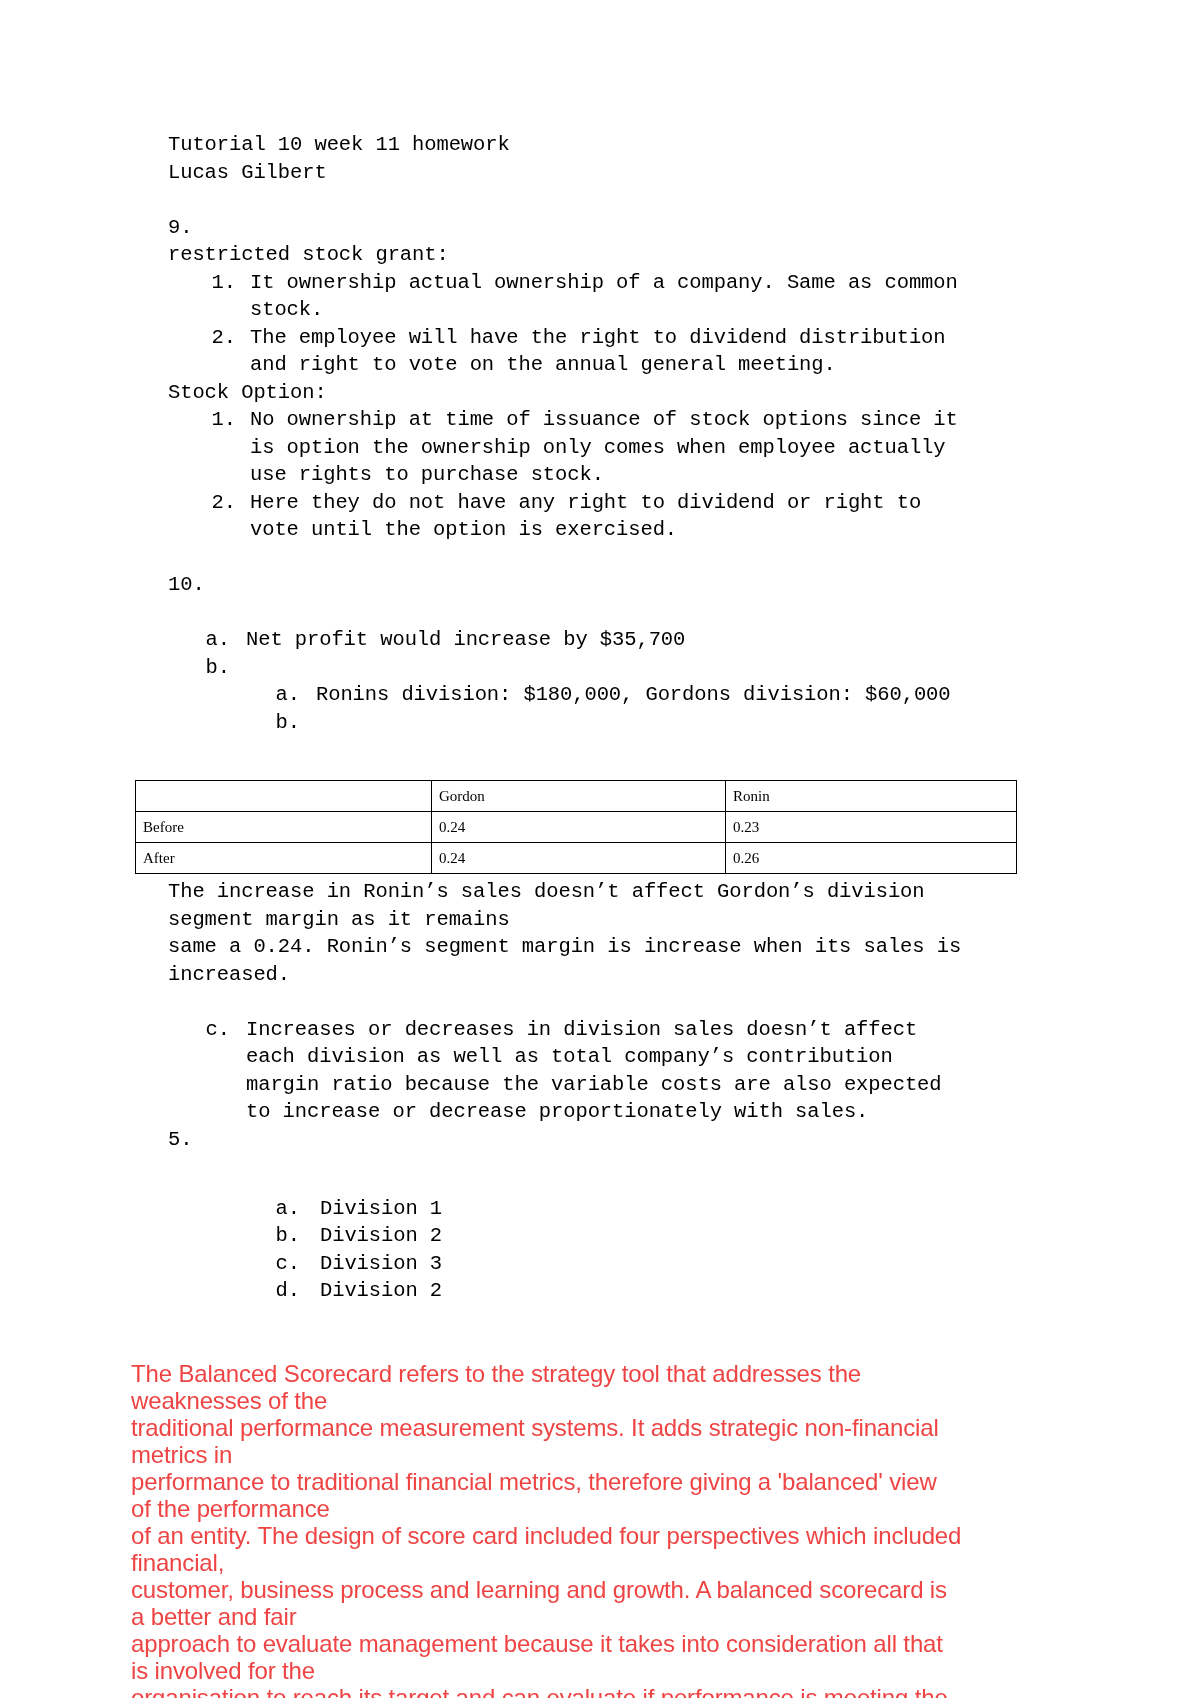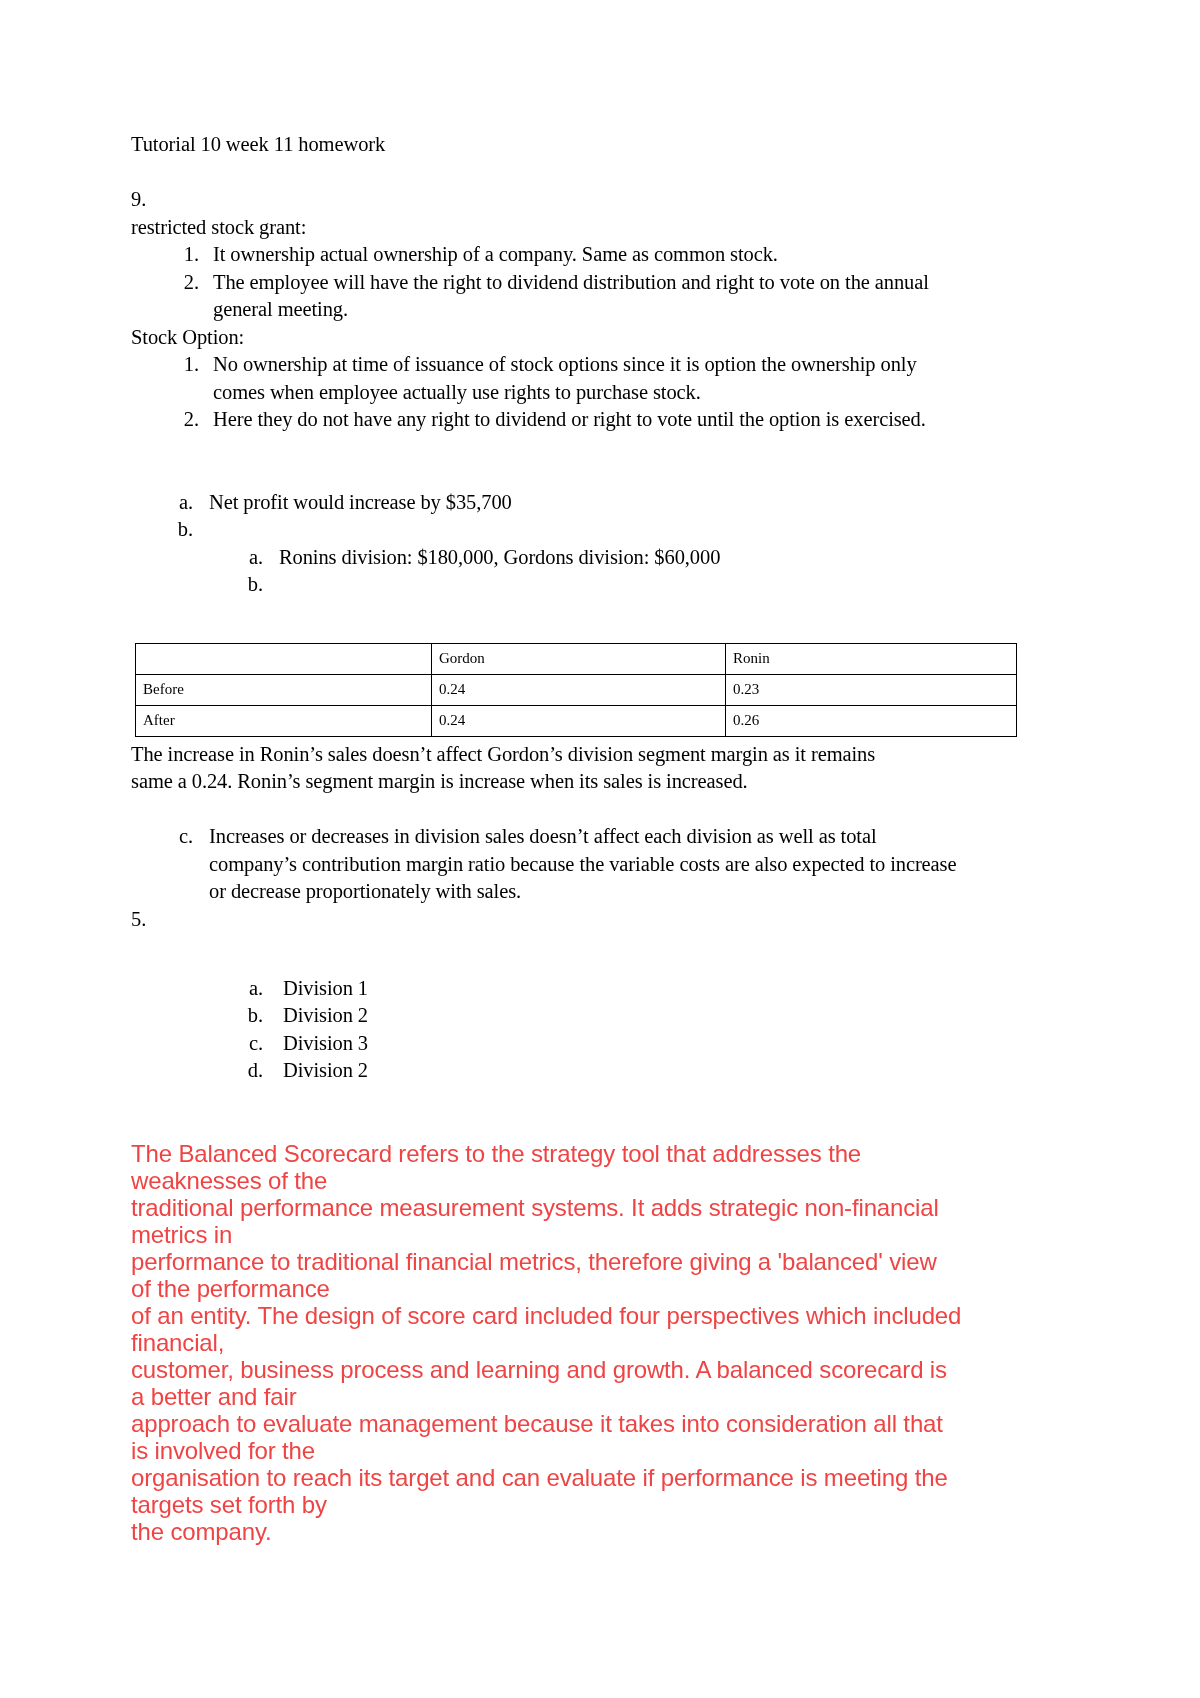--- a/index.html
+++ b/index.html
@@ -18,25 +18,26 @@
   .page {
     position: relative;
     width: 1200px;
     height: 1698px;
     box-sizing: border-box;
     padding: 131px 238px 0 131px;
   }
 
   
   .doc-text {
-    font-family: Liberation Serif, serif;
+    font-family: Liberation Mono, monospace;
     font-size: 20.5px;
     line-height: 27.5px;
     font-stretch: condensed;
     letter-spacing: -0.1px;
+    margin-left: 37px;
   }
 
   .line {
     white-space: pre-wrap;
   }
 
   .blank-line {
     height: 27.5px;
   }
   .blank-line-sm {
@@ -126,20 +127,21 @@
   }
   .scorecard .line { white-space: pre-wrap; }
 </style>
 </head>
 <body>
 
 <div class="page">
 
   <div class="doc-text">
     <div class="line">Tutorial 10 week 11 homework</div>
+    <div class="line">Lucas Gilbert</div>
   </div>
 
   <div class="blank-line"></div>
 
   <div class="doc-text">
     <div class="line">9.</div>
     <div class="line">restricted stock grant:</div>
 
     <ul class="olist lvl1">
       <li>
@@ -170,20 +172,21 @@
           <span class="marker">2.</span>
           <span class="li-body">Here they do not have any right to dividend or right to vote until the option is exercised.</span>
         </div>
       </li>
     </ul>
   </div>
 
   <div class="blank-line"></div>
 
   <div class="doc-text">
+    <div class="line">10.</div>
 
     <div class="blank-line"></div>
 
     <ul class="olist lvlA">
       <li>
         <div class="li-row">
           <span class="marker">a.</span>
           <span class="li-body">Net profit would increase by $35,700</span>
         </div>
       </li>

